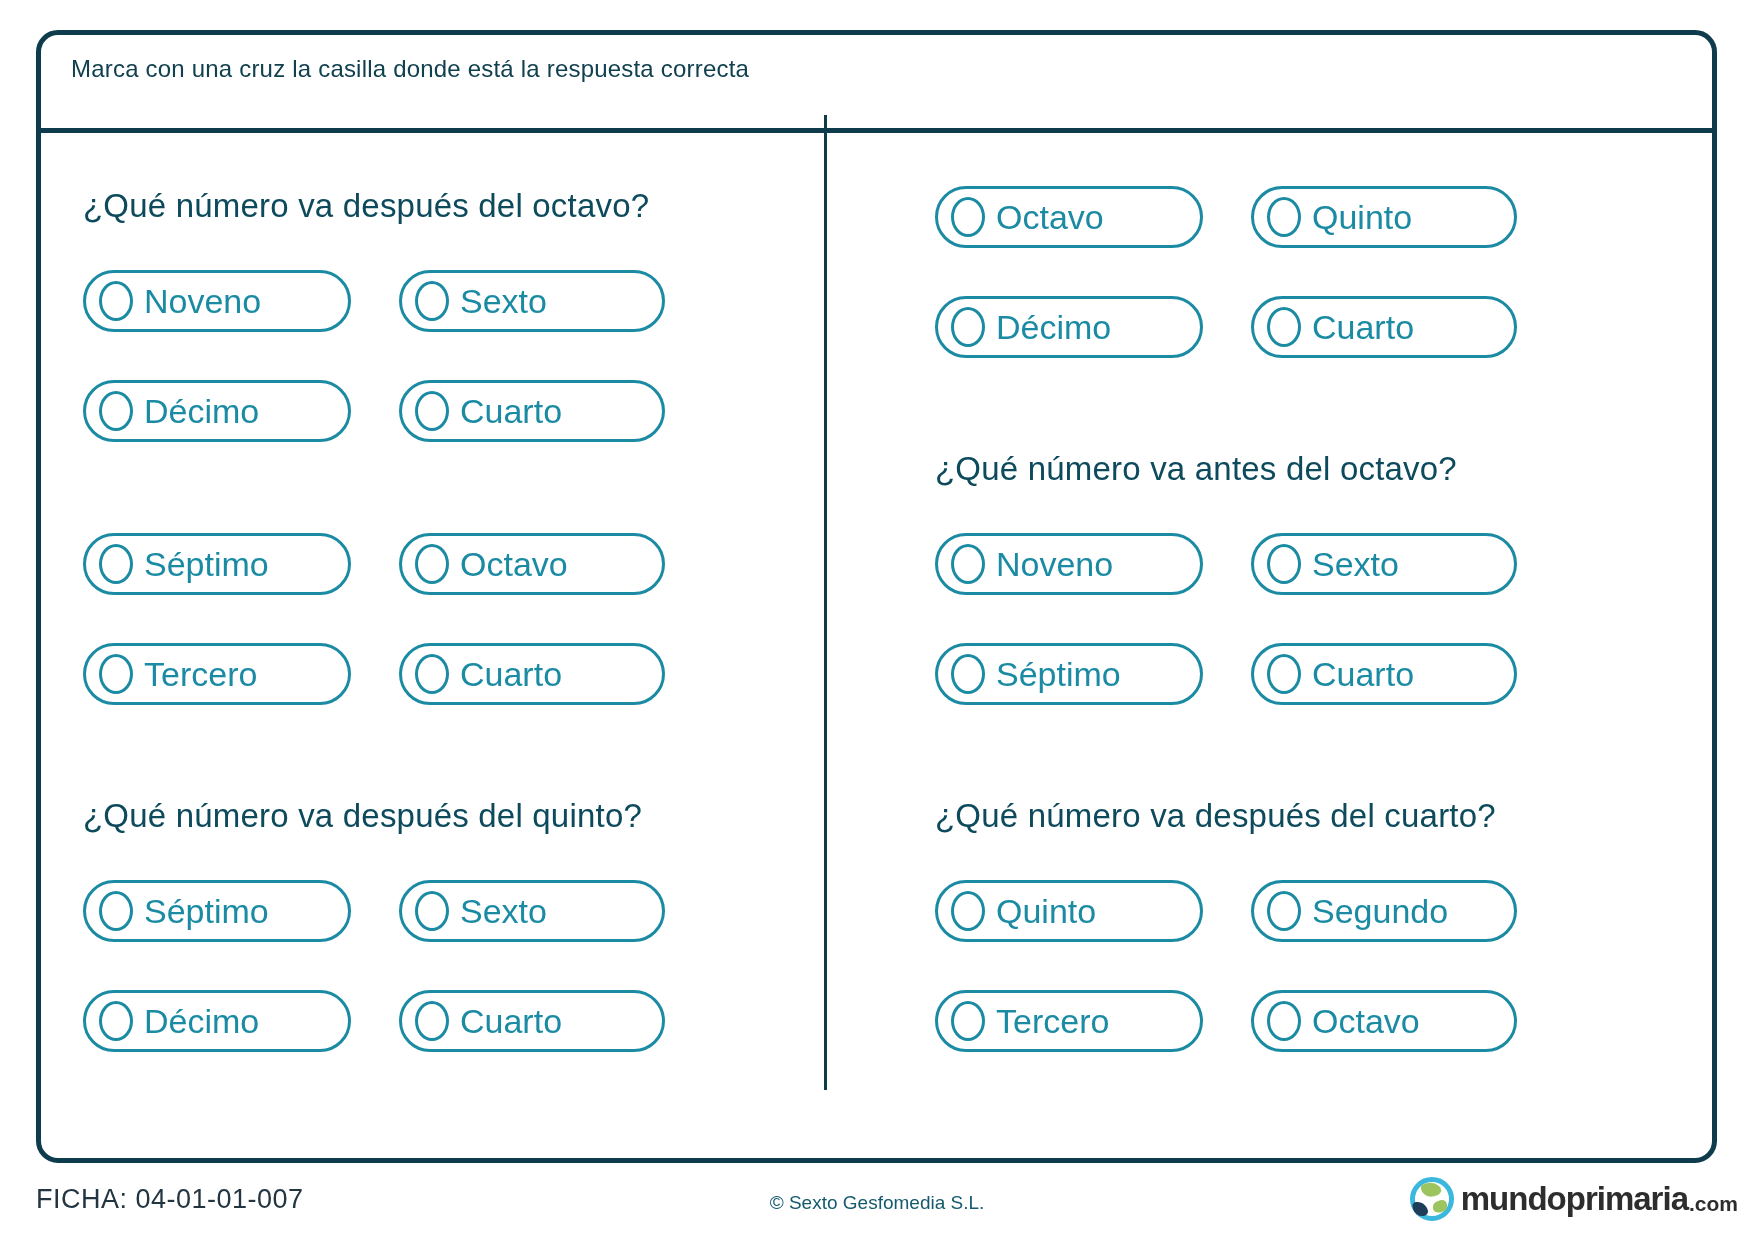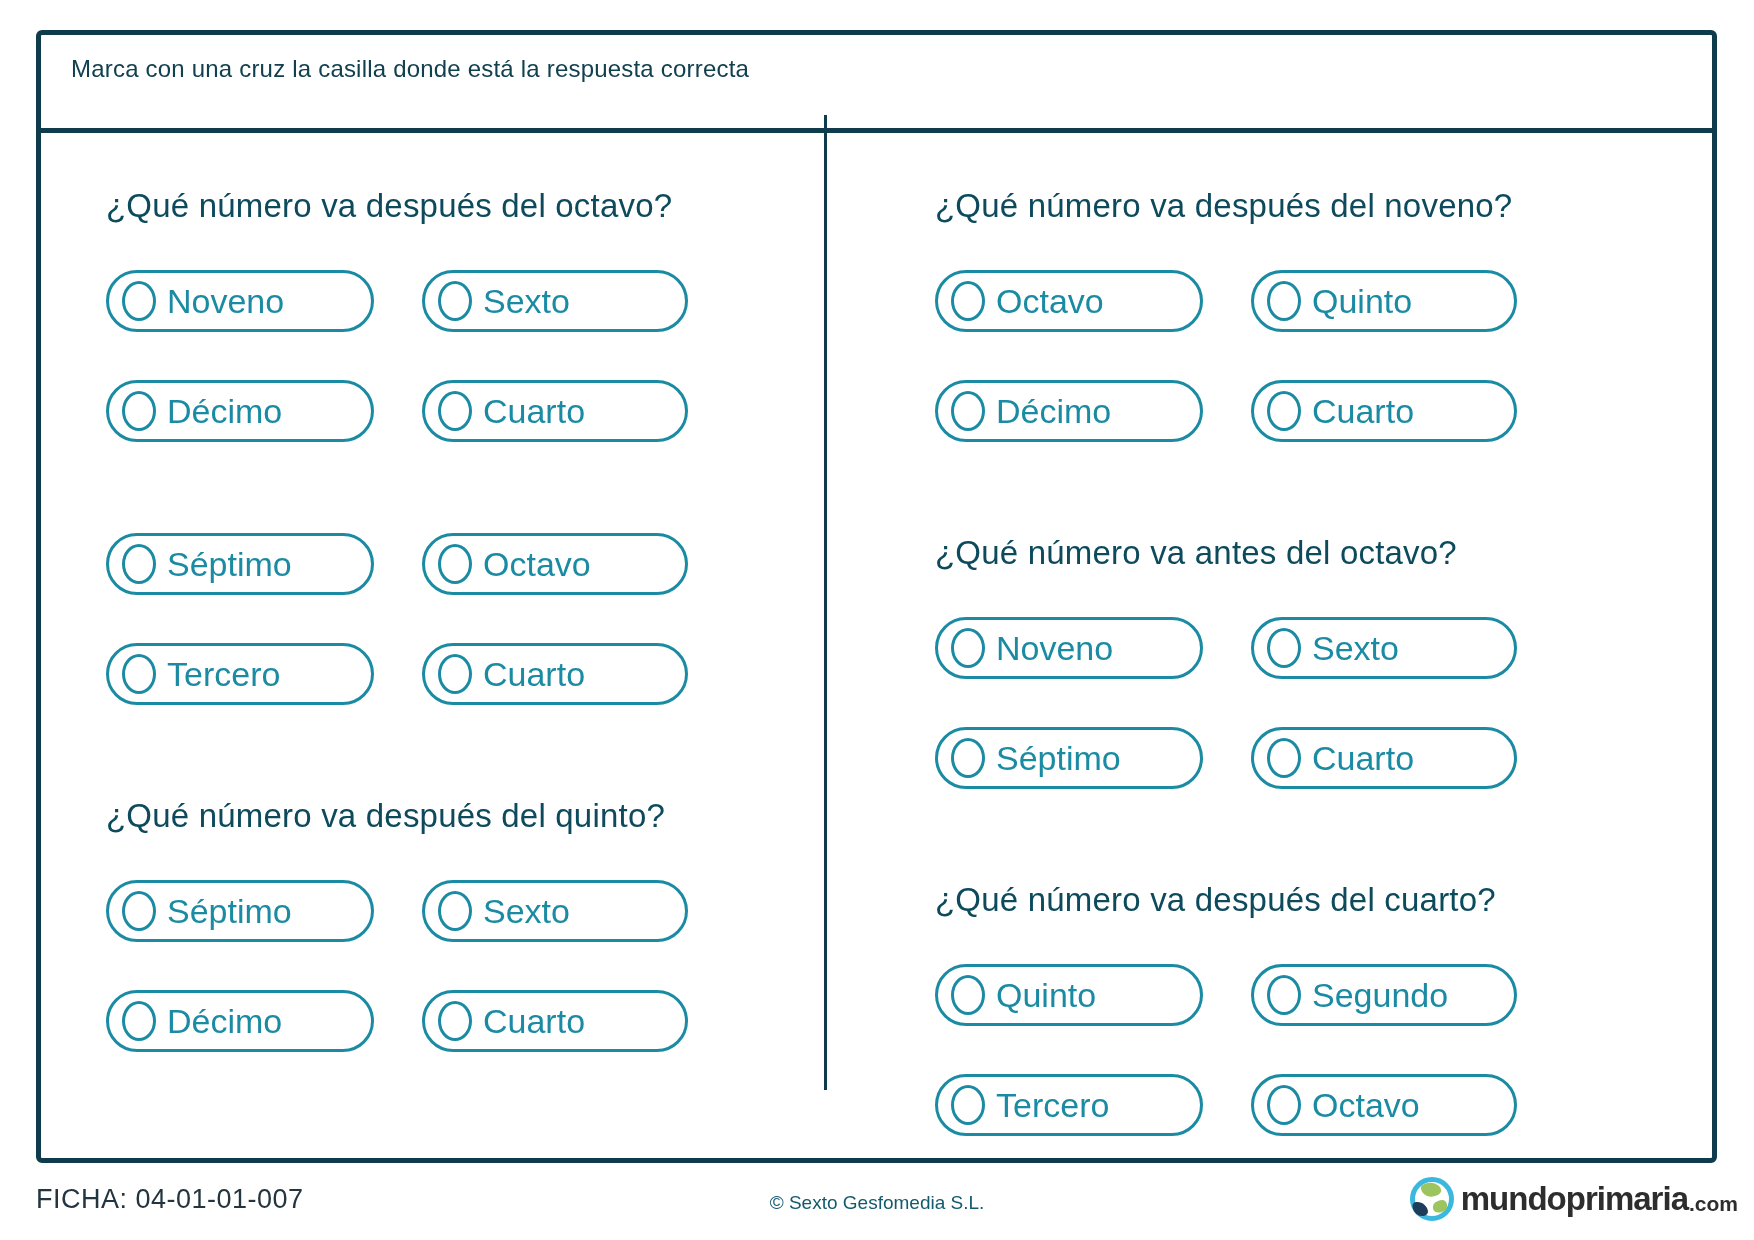--- a/index.html
+++ b/index.html
@@ -6,38 +6,38 @@
   body{
     position:relative;
     width:1754px;height:1240px;
     font-family:"Liberation Sans", sans-serif;
     overflow:hidden;
   }
   
   .sheet{
     position:absolute;left:36px;top:30px;
     width:1681px;height:1133px;box-sizing:border-box;
-    border:5px solid #0e3c4c;border-radius:6px;
+    border:5px solid #0e3c4c;border-radius:22px;
     background:#ffffff;
   }
   .header-band{
     position:absolute;left:0;top:0;right:0;height:98px;box-sizing:border-box;
     border-bottom:5px solid #0e3c4c;
     padding:20px 0 0 30px;
   }
   .instruction{
     font-size:24px;color:#11404f;letter-spacing:.2px;
   }
   .divider-v{
     position:absolute;left:824px;top:115px;width:3px;height:975px;
     background:#0e3c4c;
   }
   
   .col{position:absolute;top:186px;width:700px;}
-  .col-left{left:106px;}
+  .col-left{left:83px;}
   .col-right{left:935px;}
   .question{margin:0 0 91px 0;}
   .q-title{
     font-size:33px;line-height:40px;color:#0c4a5c;
     margin:0 0 44px 0;letter-spacing:.2px;white-space:nowrap;
   }
   .options{
     display:grid;grid-template-columns:268px 266px;
     column-gap:18px;row-gap:26px;gap:48px;
   }
@@ -154,21 +154,20 @@
         <span class="option-label">Cuarto</span>
       </div>
     </div>
   </div>
 
 </div>
 
 <div class="col col-right">
 
   <div class="question">
-    <p class="q-title">¿Qué número va después del noveno?</p>
     <div class="options">
       <div class="option">
         <span class="radio"></span>
         <span class="option-label">Octavo</span>
       </div>
       <div class="option">
         <span class="radio"></span>
         <span class="option-label">Quinto</span>
       </div>
       <div class="option">

